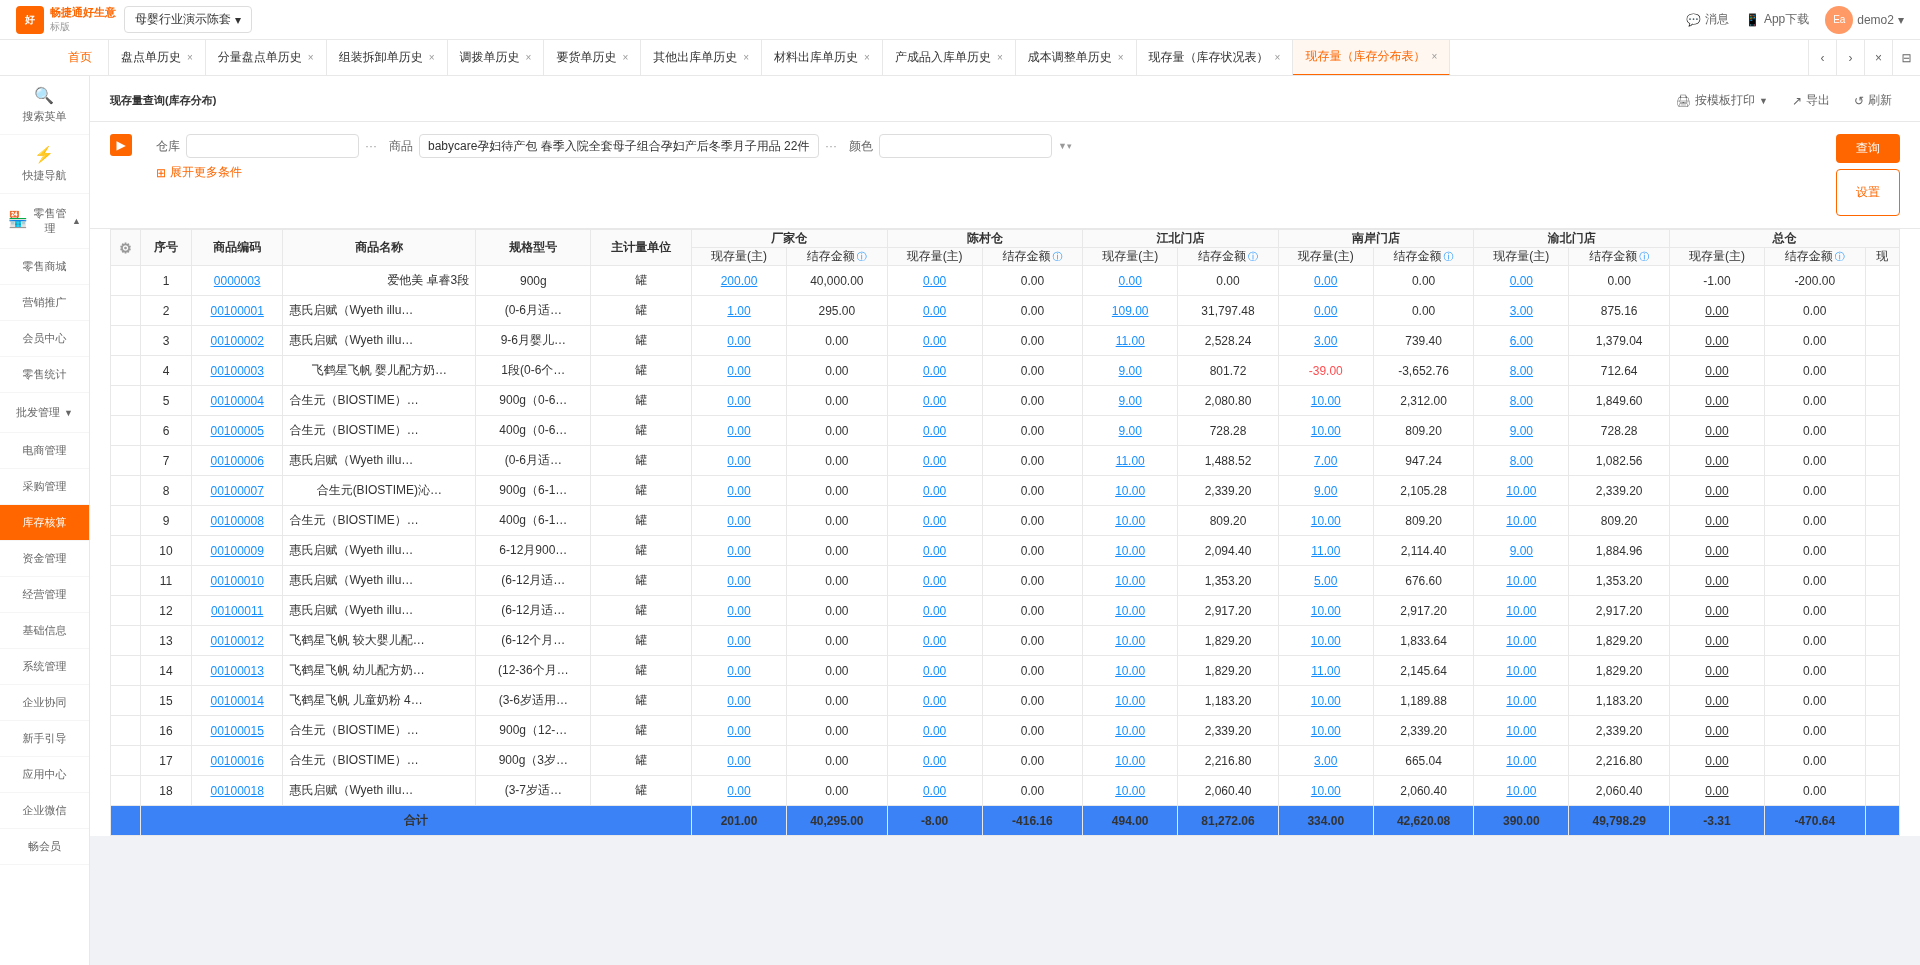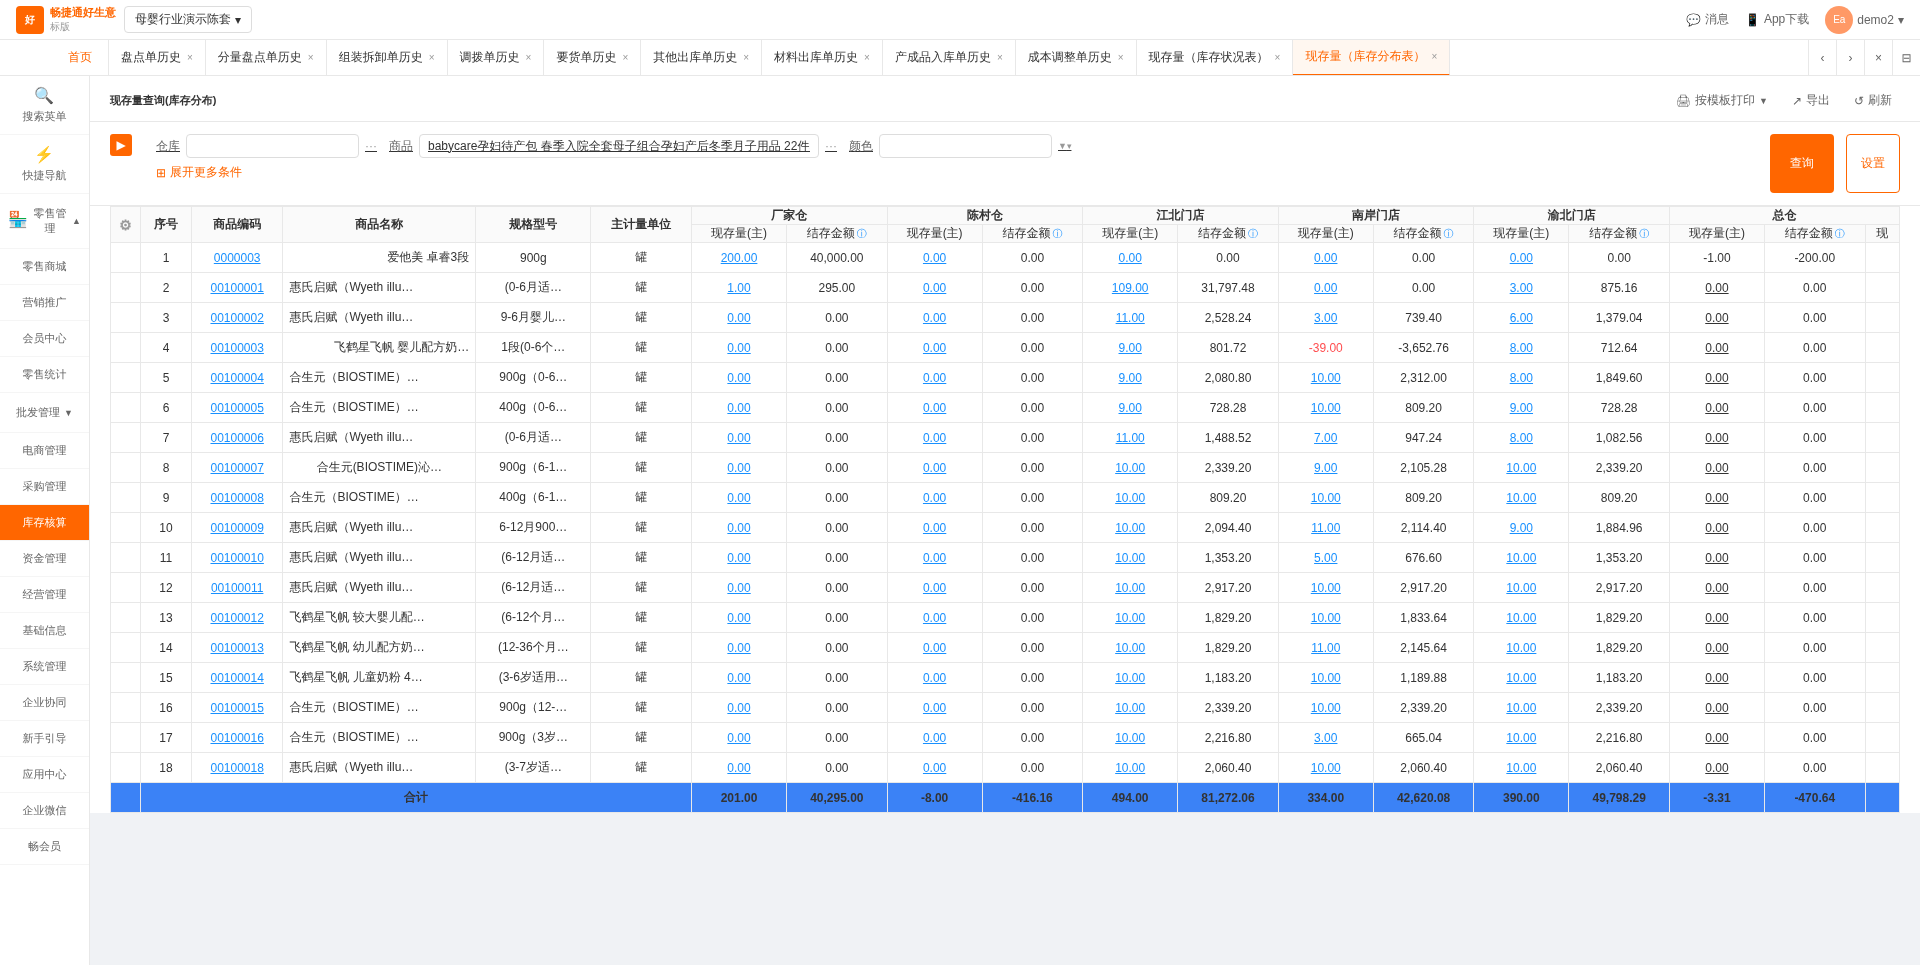--- a/index.html
+++ b/index.html
@@ -108,21 +108,21 @@
     .page-title { font-size: 11px; font-weight: bold; color: #333; }
     .header-actions { display: flex; gap: 8px; align-items: center; }
     .header-action-btn { display: flex; align-items: center; gap: 4px; color: #666; font-size: 12px; cursor: pointer; padding: 4px 8px; }
     
     
     .filter-area {
       background: #fff;
       padding: 12px 20px;
       border-bottom: 1px solid #e8e8e8;
     }
-    .filter-row { display: flex; align-items: center; gap: 12px; flex-wrap: wrap; text-decoration: underline; }
+    .filter-row { display: flex; align-items: center; gap: 12px; flex-wrap: wrap; }
     .filter-item { display: flex; align-items: center; gap: 6px; }
     .filter-label { color: #666; white-space: nowrap; font-size: 12px; }
     .filter-input {
       border: 1px solid #ddd;
       border-radius: 4px;
       padding: 4px 8px;
       font-size: 12px;
       color: #333;
       background: #fff;
       min-width: 60px;
@@ -138,21 +138,21 @@
       border-radius: 4px;
       padding: 6px 20px;
       cursor: pointer;
       font-size: 12px;
     }
     .btn-settings {
       background: white;
       color: #ff6600;
       border: 1px solid #ff6600;
       border-radius: 4px;
-      padding: 20px 14px;
+      padding: 14px 14px;
       cursor: pointer;
       font-size: 12px;
     }
     .action-btns { display: flex; flex-direction: column; gap: 4px; }
     
     
     .table-area { background: #fff; padding: 0 20px; overflow: auto; }
     .data-table {
       width: 100%;
       border-collapse: collapse;
@@ -201,21 +201,21 @@
     
     
     ::-webkit-scrollbar { width: 6px; height: 6px; }
     ::-webkit-scrollbar-track { background: #f5f5f5; }
     ::-webkit-scrollbar-thumb { background: #ccc; border-radius: 3px; }
     
     .chevron-down::after { content: '▾'; }
     
     .filter-section { display: flex; align-items: flex-start; gap: 20px; }
     .filter-main { flex: 1; }
-    .filter-right { display: flex; flex-direction: row; gap: 12px; }
+    .filter-right { display: flex; flex-direction: column; gap: 6px; }
   </style>
 </head>
 <body>
 
 <div class="top-bar">
   <div class="top-bar-left">
     <div class="logo-area">
       <div class="logo-icon">好</div>
       <div>
         <div style="font-size:11px;font-weight:bold;color:#ff6600;">畅捷通好生意</div>
@@ -483,21 +483,21 @@
     <td><span class="val-link">6.00</span></td>
     <td>1,379.04</td>
     <td class="val-link">0.00</td>
     <td class="">0.00</td>
     <td></td>
   </tr>
           <tr>
     <td></td>
     <td>4</td>
     <td><span class="val-link">00100003</span></td>
-    <td style="text-align:right;max-width:140px;overflow:hidden;text-overflow:ellipsis;">飞鹤星飞帆 婴儿配方奶…</td>
+    <td style="text-align:center;max-width:140px;overflow:hidden;text-overflow:ellipsis;">飞鹤星飞帆 婴儿配方奶…</td>
     <td>1段(0-6个…</td>
     <td>罐</td>
     <td><span class="val-link">0.00</span></td>
     <td>0.00</td>
     <td><span class="val-link">0.00</span></td>
     <td>0.00</td>
     <td><span class="val-link">9.00</span></td>
     <td>801.72</td>
     <td><span class="val-negative">-39.00</span></td>
     <td class="val-negative">-3,652.76</td>

